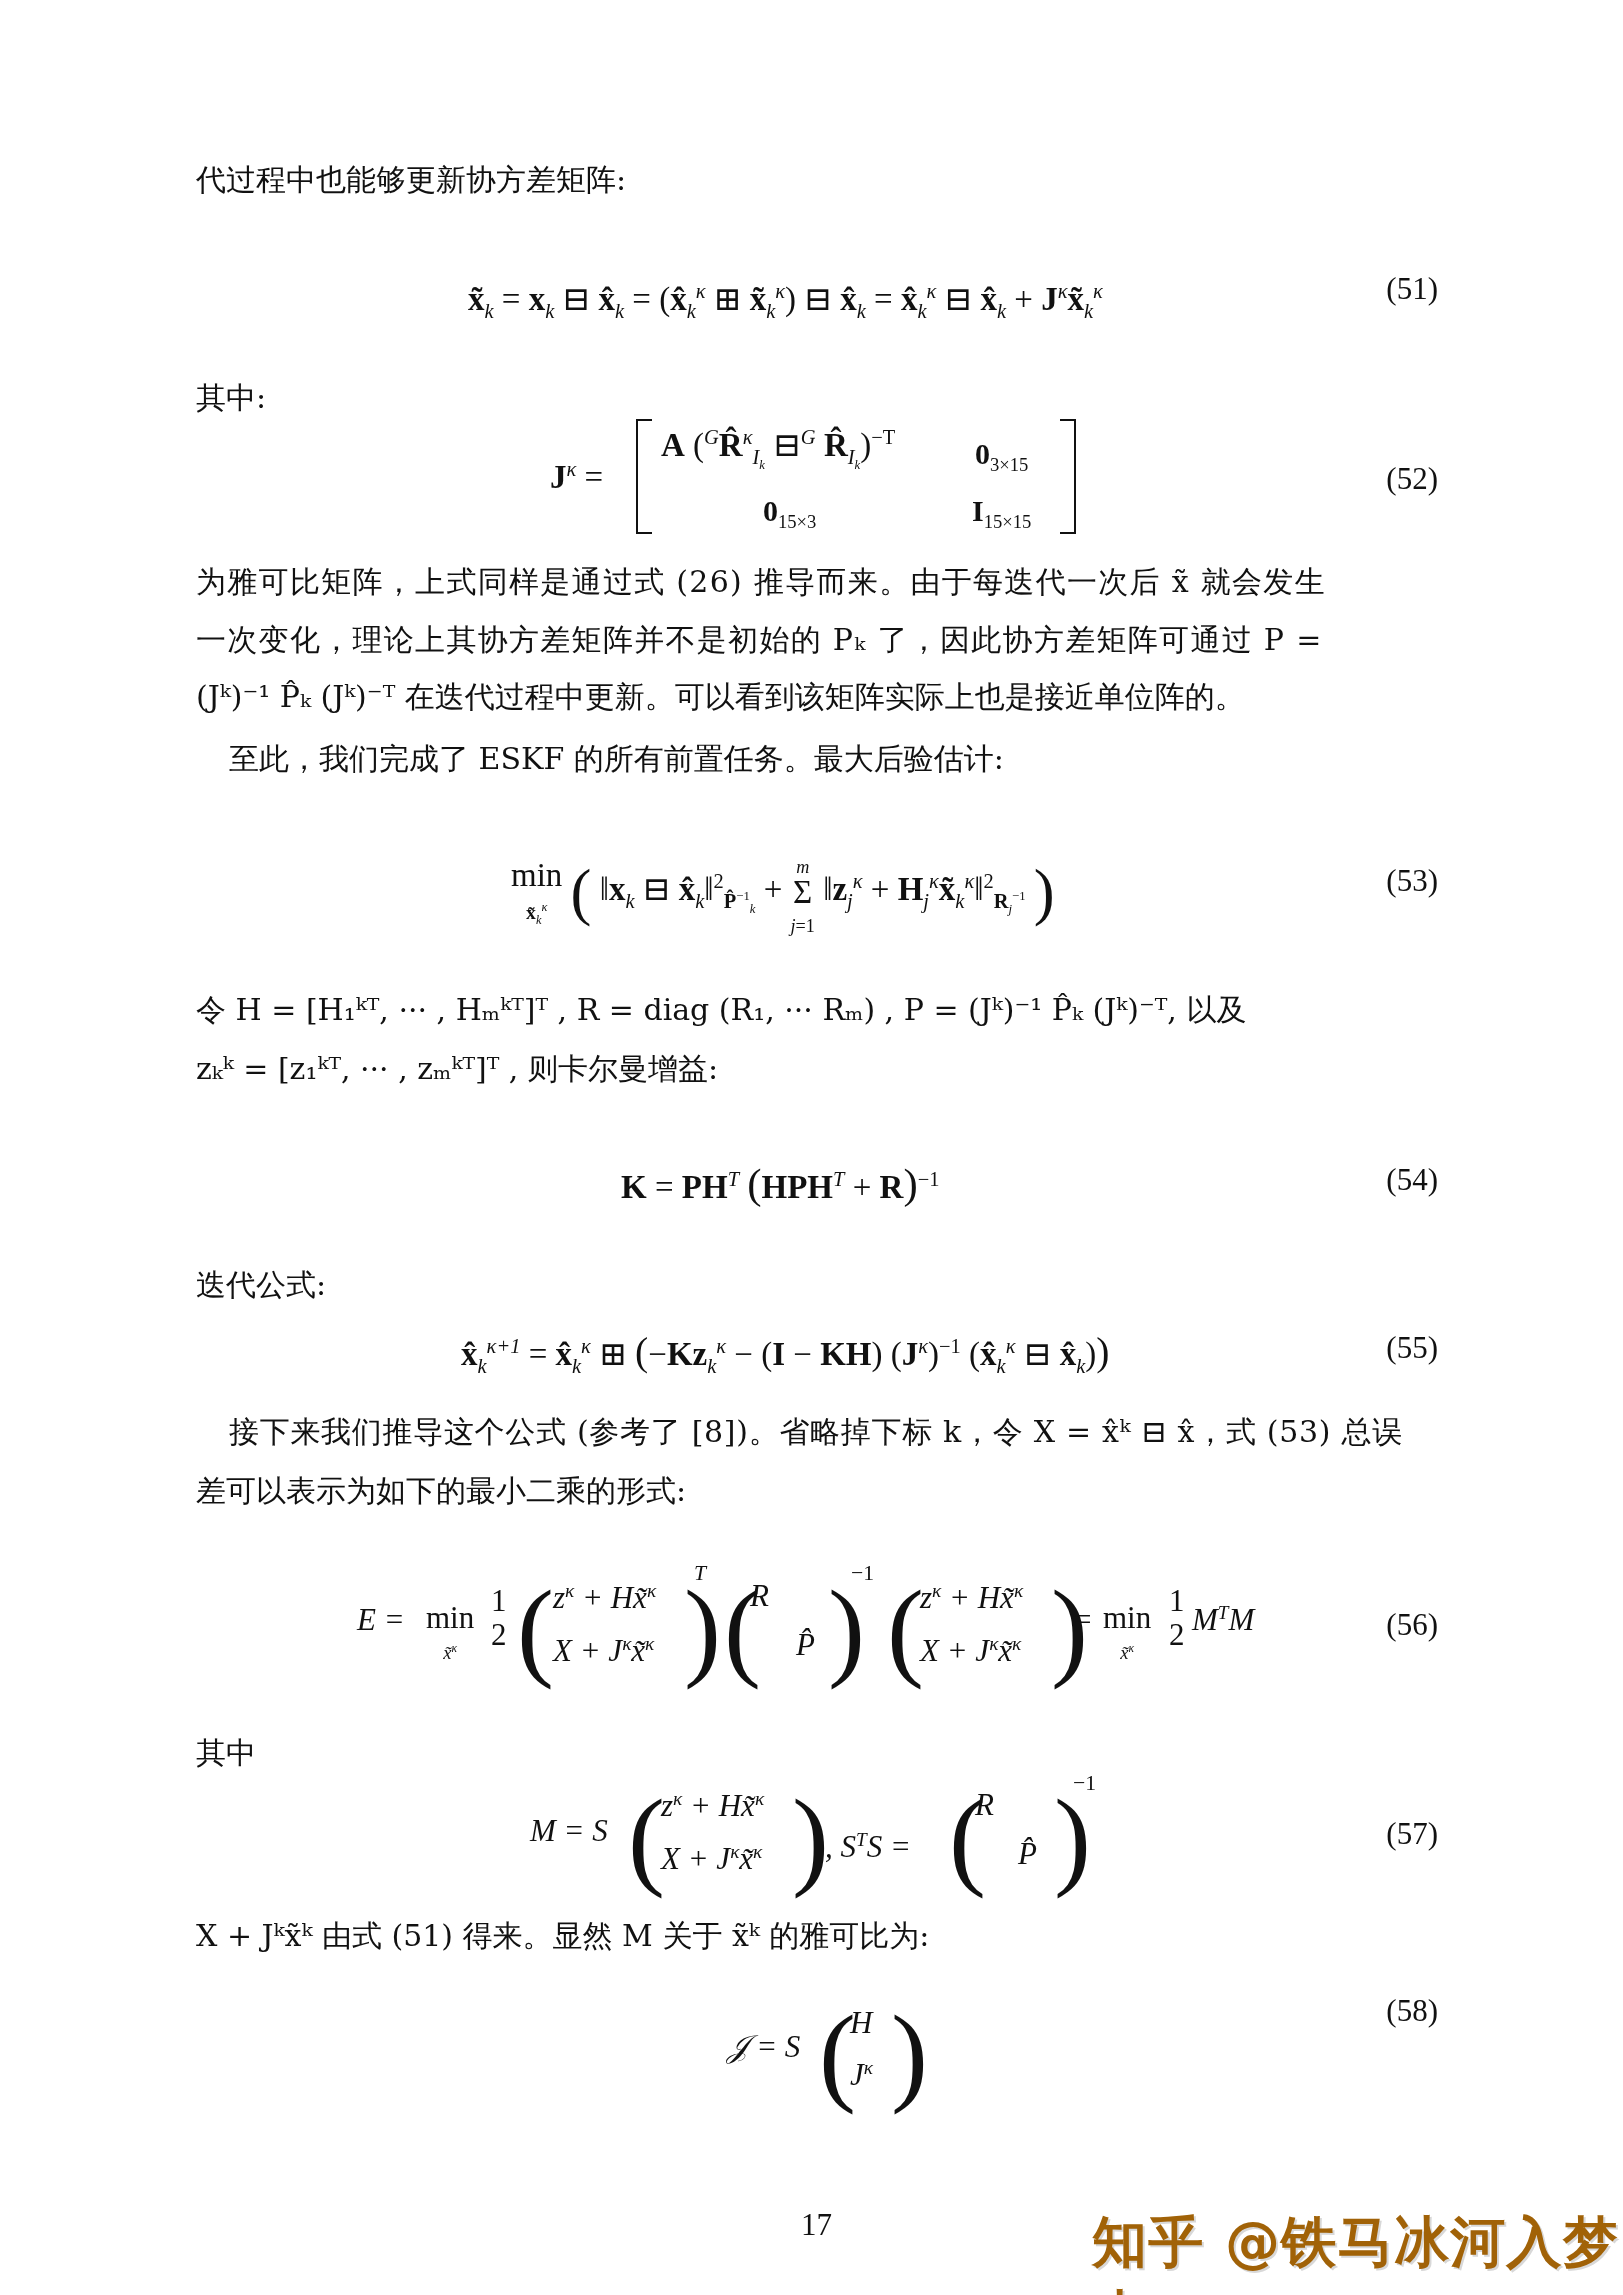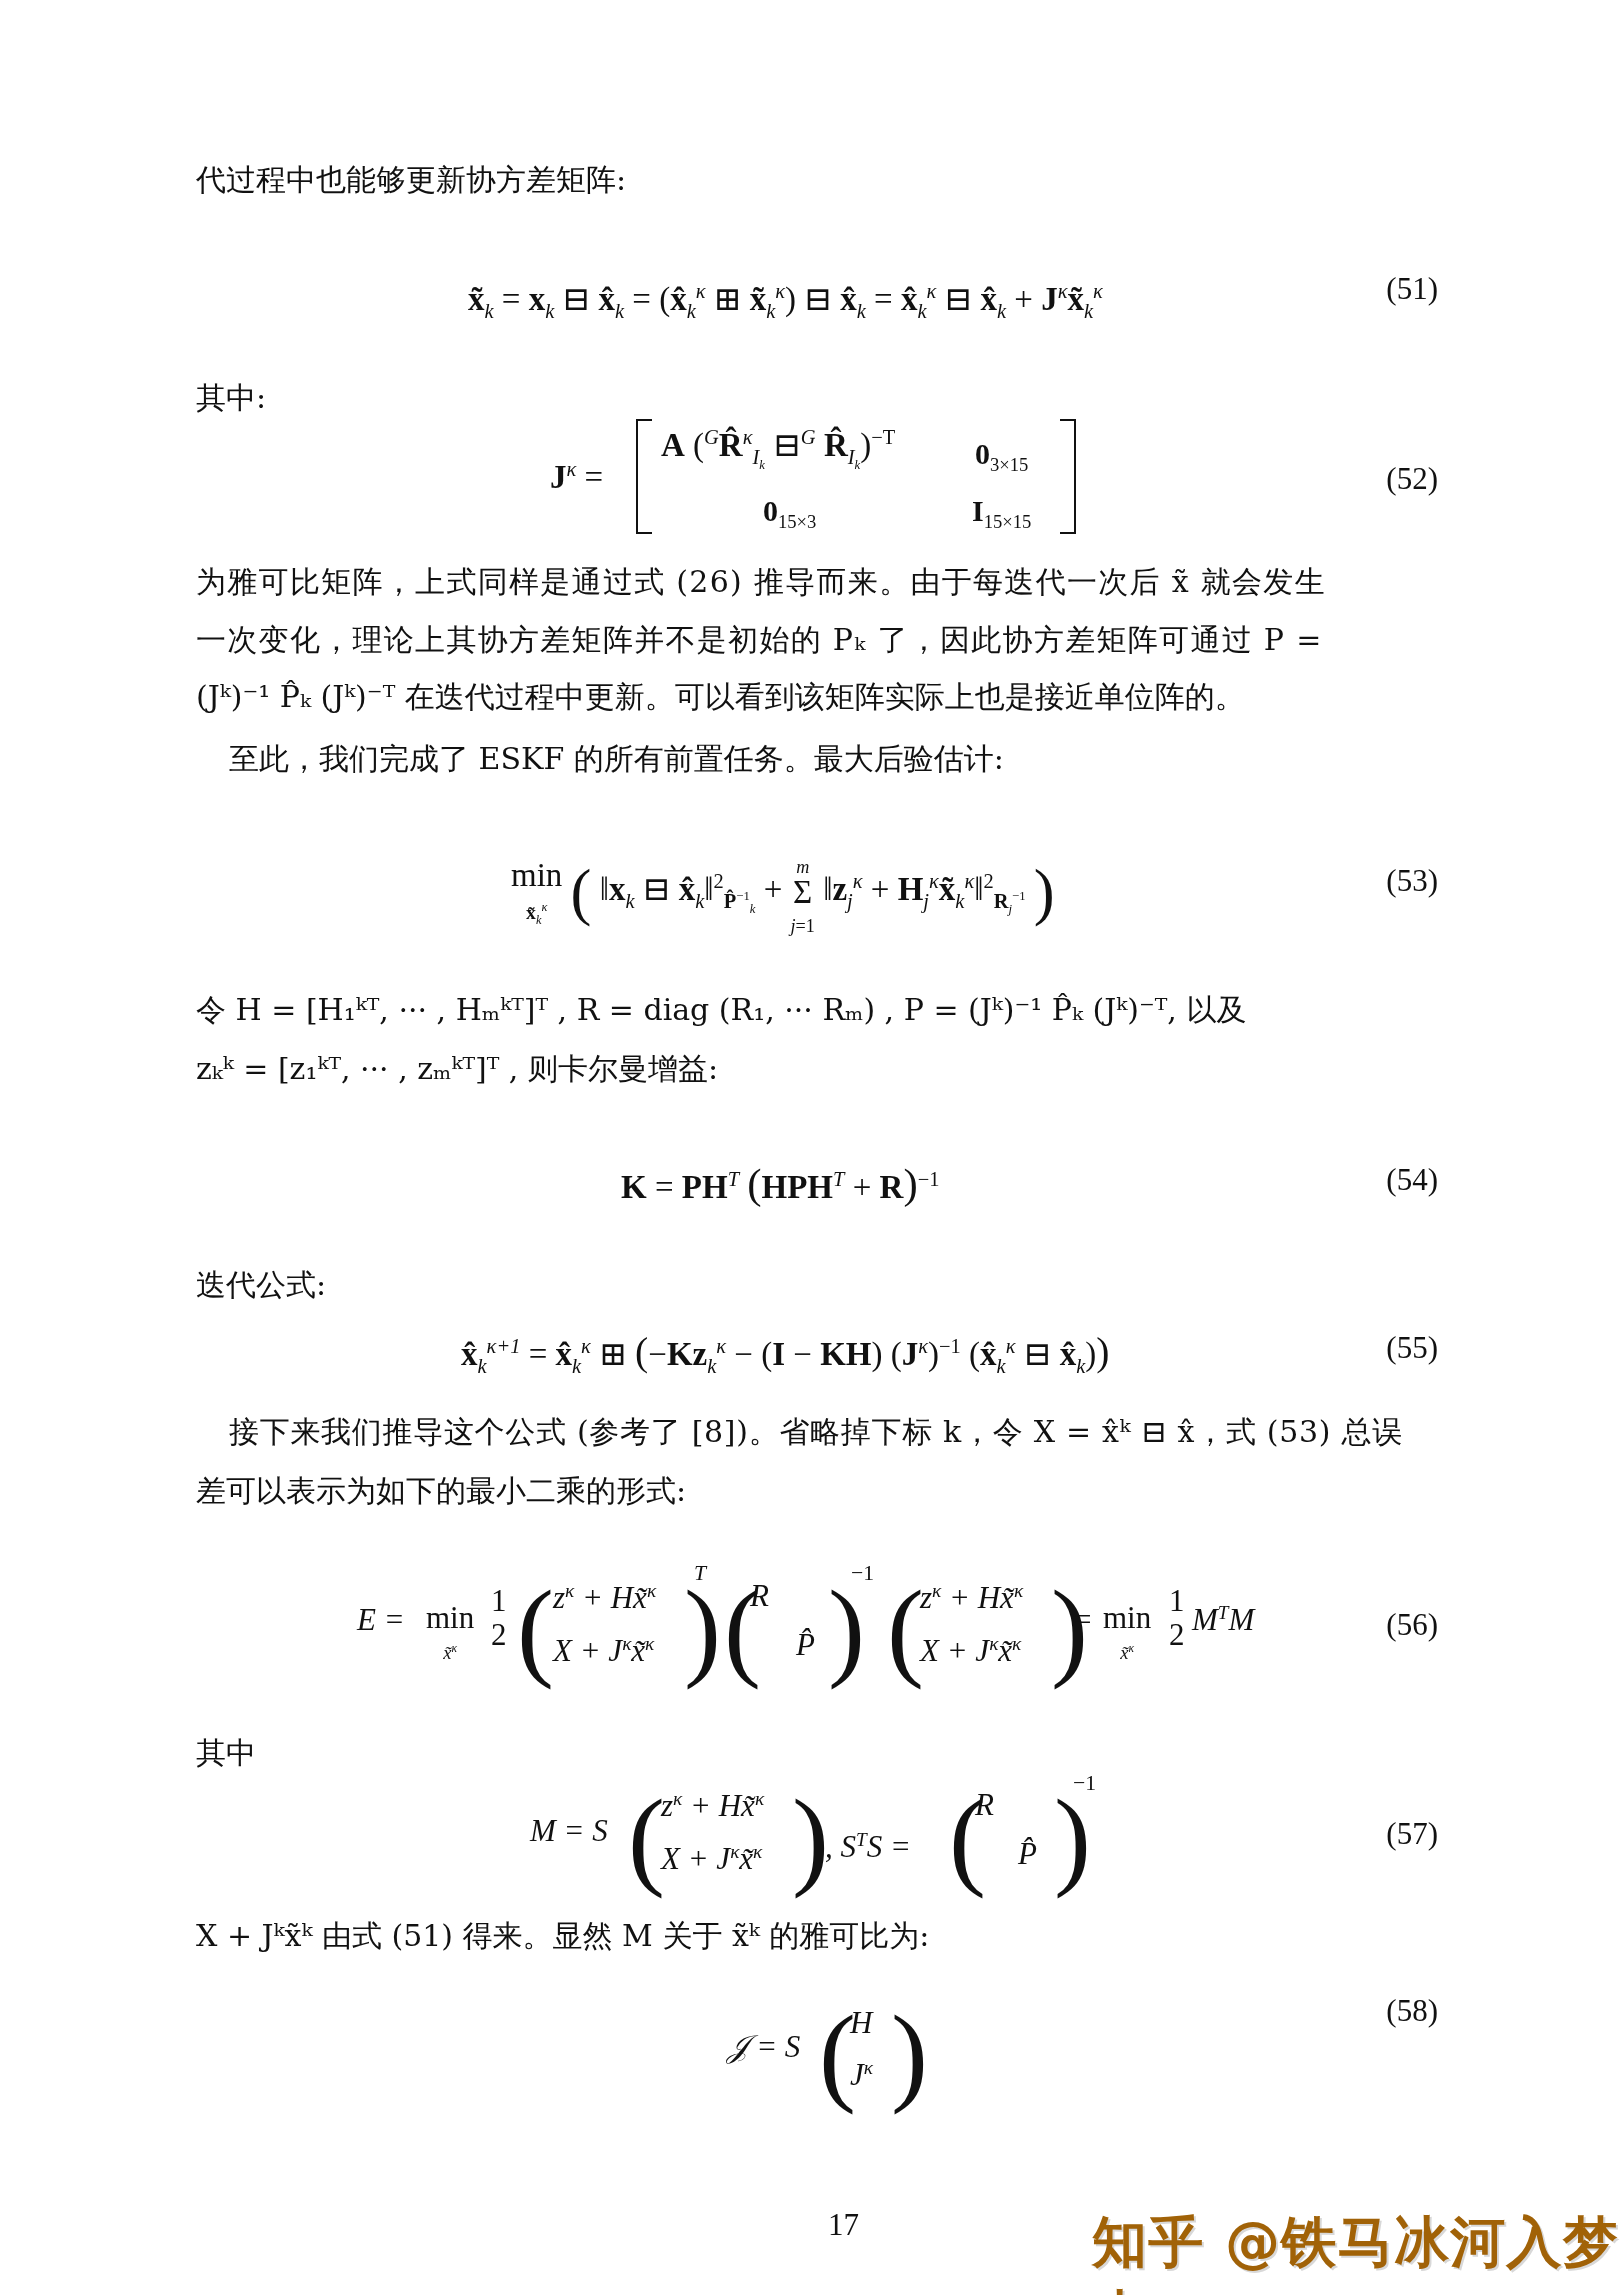--- a/index.html
+++ b/index.html
@@ -11,21 +11,21 @@
   .eqno{position:absolute;right:185px;font-family:"Liberation Serif",serif;font-size:31px;}
   .b{font-weight:bold;}
   .i{font-style:italic;}
   sub,sup{font-size:0.62em;}
   .bracket{position:absolute;border:2.6px solid #111;width:14.4px;}
   .bl{border-right:none;}
   .br{border-left:none;}
   .wm{position:absolute;left:1092px;top:2206px;font-family:"DejaVu Sans","Liberation Sans",sans-serif;
       font-size:55px;color:#a16207;font-weight:bold;letter-spacing:1.3px;
       text-shadow:2px 2px 0 #d8d8d8;}
-  .pageno{position:absolute;left:801px;top:2207px;font-family:"Liberation Serif",serif;font-size:31px;margin-left:27px;}
+  .pageno{position:absolute;left:801px;top:2207px;font-family:"Liberation Serif",serif;font-size:31px;}
 </style>
 </head>
 <body>
 
 <div class="abs txt" style="left:196px;top:165px;">代过程中也能够更新协方差矩阵:</div>
 
 <div class="abs math" style="left:468px;top:279px;">
   <span class="b">x̃</span><sub class="i">k</sub> = <span class="b">x</span><sub class="i">k</sub> ⊟ <span class="b">x̂</span><sub class="i">k</sub> = (<span class="b">x̂</span><sub class="i">k</sub><sup class="i">κ</sup> ⊞ <span class="b">x̃</span><sub class="i">k</sub><sup class="i">κ</sup>) ⊟ <span class="b">x̂</span><sub class="i">k</sub> = <span class="b">x̂</span><sub class="i">k</sub><sup class="i">κ</sup> ⊟ <span class="b">x̂</span><sub class="i">k</sub> + <span class="b">J</span><sup class="i">κ</sup><span class="b">x̃</span><sub class="i">k</sub><sup class="i">κ</sup>
 </div>
 <div class="eqno" style="top:271px;">(51)</div>

